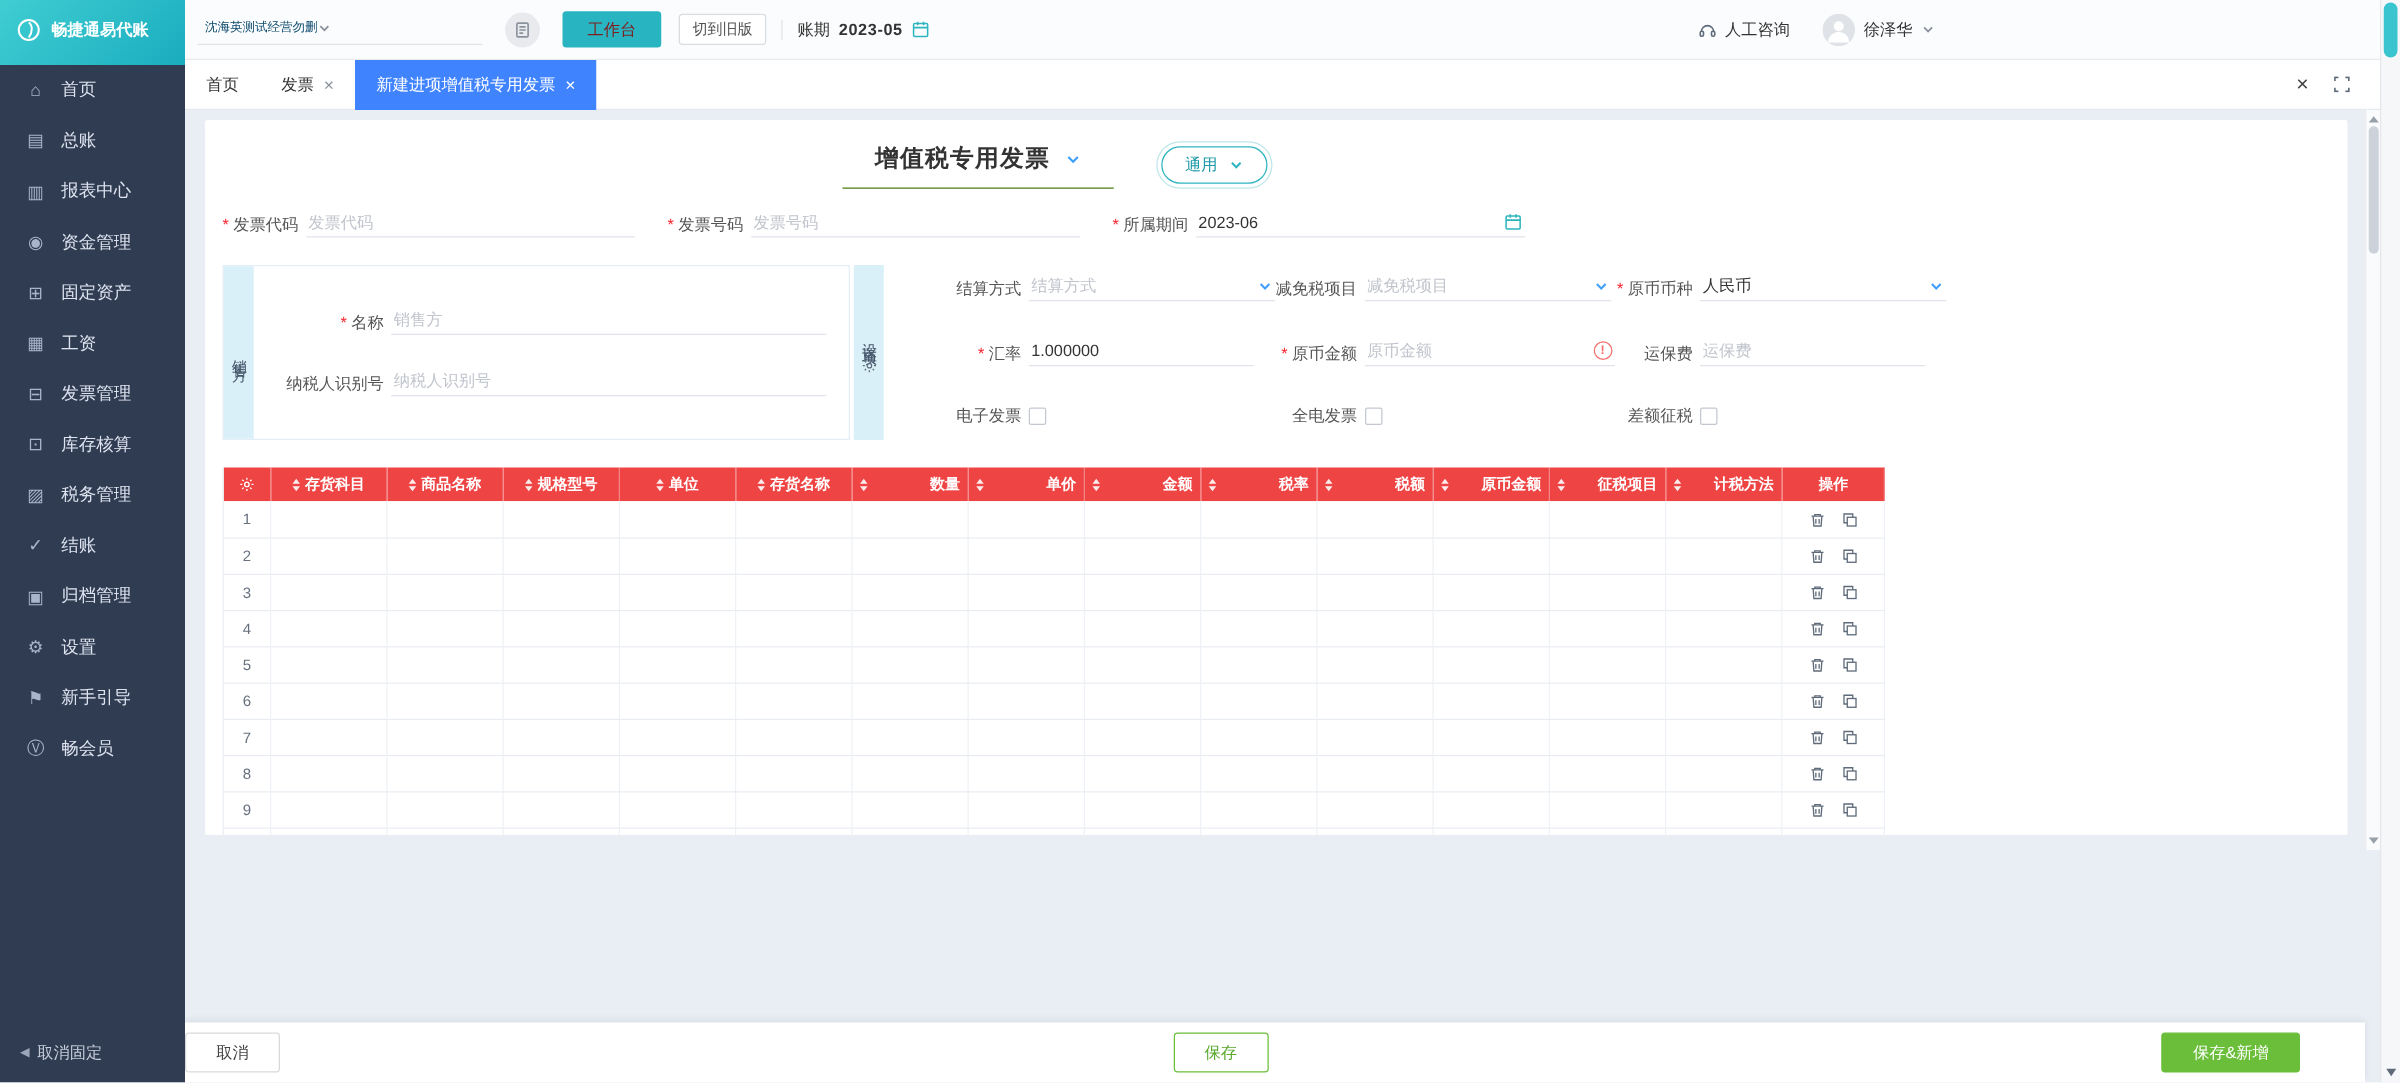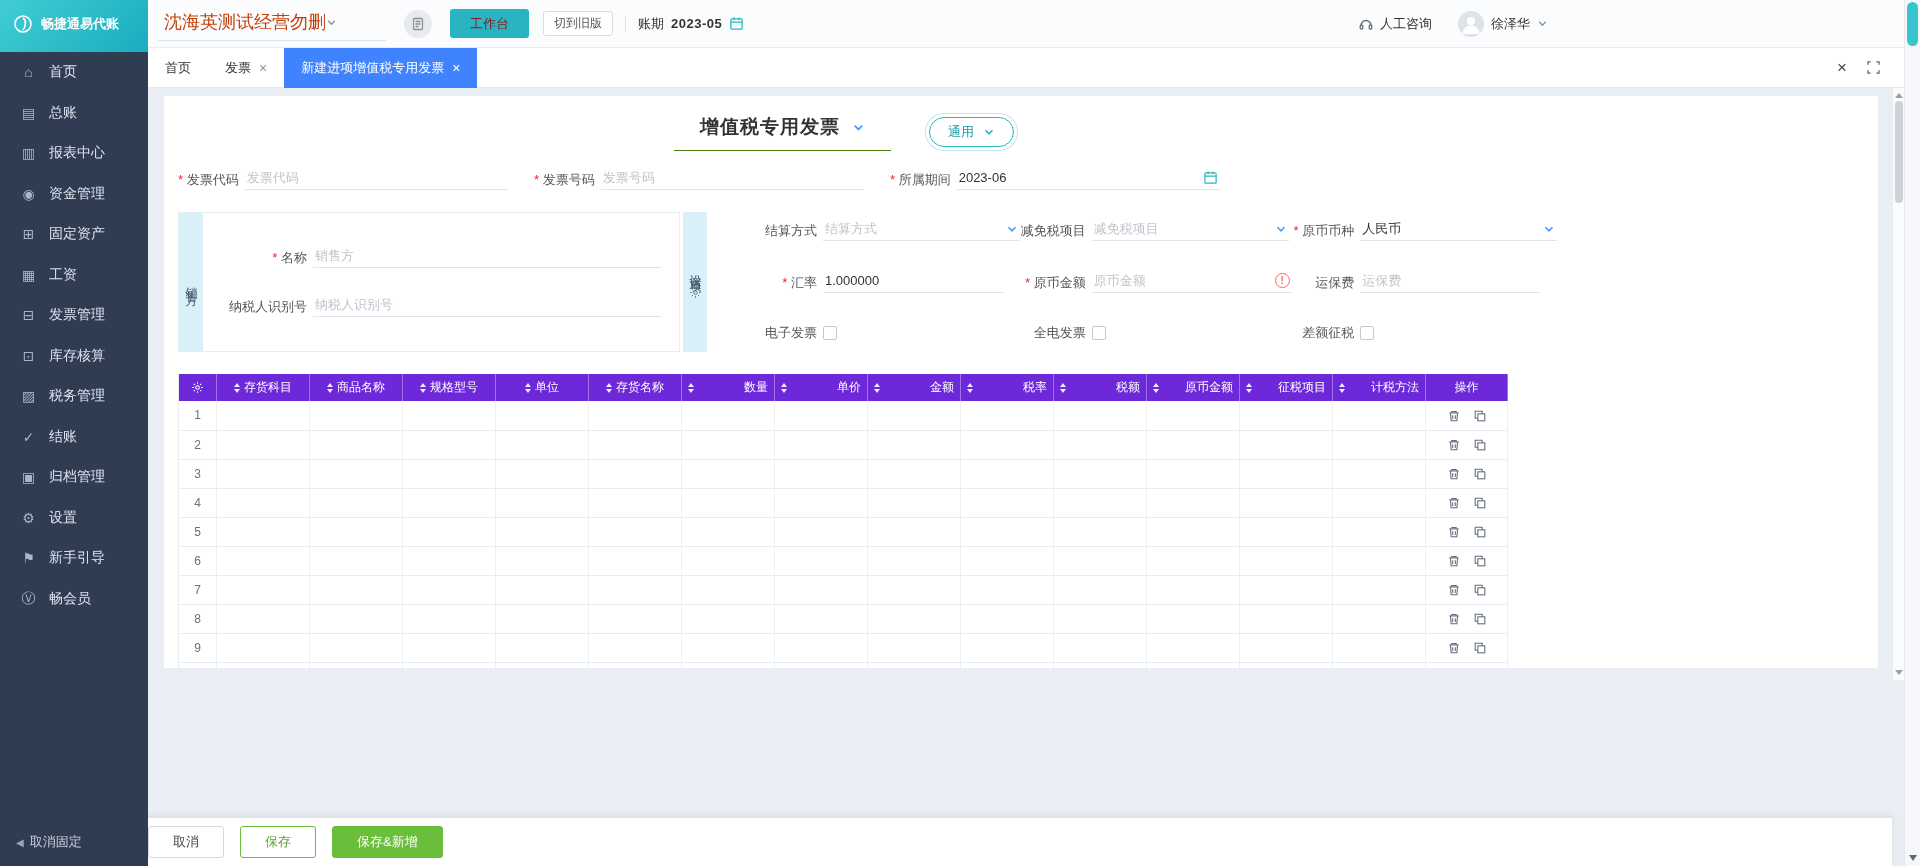--- a/index.html
+++ b/index.html
@@ -20,21 +20,21 @@
   }
   .logo {
     width:148px; height:56px; flex:none;
     background:linear-gradient(135deg,#41ced3,#1aadbf);
     display:flex; align-items:center; gap:7px; padding-left:12px;
     color:#fff; font-weight:bold; font-size:13px; cursor:pointer;
   }
   .company-select {
     display:flex; align-items:center; 
     width:228px; margin-left:10px; padding:4px 4px 6px 6px;
-    border-bottom:1px solid #dfe2e7; font-size:18px; color:#c2410c; cursor:pointer;
+    border-bottom:1px solid #dfe2e7; font-size:10px; color:#0c4a6e; cursor:pointer;
   }
   .doc-circle {
     width:28px; height:28px; border-radius:50%; background:#e8eaee;
     display:flex; align-items:center; justify-content:center; margin-left:18px; cursor:pointer;
   }
   .btn-workbench {
     margin-left:18px; height:29px; padding:0 20px; border:none; border-radius:3px;
     background:#29b4c1; color:#7f1d1d; font-size:13px; cursor:pointer; font-family:inherit;
   }
   .btn-old {
@@ -145,39 +145,39 @@
     color:#f56c6c; font-size:10px; line-height:13px; text-align:center; flex:none;
   }
   .warn::before { content:"!"; font-weight:bold; }
 
   .checkbox { width:14px; height:14px; border:1px solid #c3c8d0; border-radius:2px; background:#fff; cursor:pointer; flex:none; }
 
   
   .grid-wrap { margin-top:22px; }
   table.grid { width:1329px; border-collapse:collapse; table-layout:fixed; border-left:1px solid #e9edf2; }
   table.grid thead th {
-    background:#6d28d9; height:27px; color:#fff; font-weight:normal; font-size:12px;
+    background:#ef4444; height:27px; color:#fff; font-weight:bold; font-size:12px;
     border-right:1px solid rgba(255,255,255,.35); padding:0; cursor:pointer;
   }
   .thwrap { display:flex; align-items:center; gap:4px; padding:0 6px; }
   .al-l .thwrap { justify-content:center; }
   .al-r .thwrap { justify-content:space-between; }
   .th-label { white-space:nowrap; overflow:hidden; }
   .sort { display:inline-flex; flex-direction:column; gap:2px; flex:none; }
   .s-up { width:0; height:0; border-left:3.5px solid transparent; border-right:3.5px solid transparent; border-bottom:4px solid rgba(255,255,255,.9); }
   .s-dn { width:0; height:0; border-left:3.5px solid transparent; border-right:3.5px solid transparent; border-top:4px solid rgba(255,255,255,.9); }
   table.grid tbody td { height:29px; border-bottom:1px solid #e9edf2; border-right:1px solid #eef1f5; font-size:12px; background:#fff; }
   .td-num { text-align:center; color:#66707e; }
   .td-act { text-align:center; white-space:nowrap; }
   .act { display:inline-flex; margin:0 6px; cursor:pointer; vertical-align:middle; }
 
   
   .footer {
     position:absolute; left:0; right:12px; bottom:0; height:48px; background:#fff;
-    display:flex; align-items:center; justify-content:flex-start; gap:16px; padding-right:52px;
+    display:flex; align-items:center; justify-content:space-between; gap:16px; padding-right:52px;
     box-shadow:0 -2px 6px rgba(31,45,61,.07); z-index:3;
   }
   .btn { height:32px; padding:0 24px; border-radius:3px; font-size:13px; cursor:pointer; font-family:inherit; }
   .btn.ghost { background:#fff; border:1px solid #d9d9d9; color:#444; }
   .btn.green-ghost { background:#fff; border:1px solid #6abe39; color:#58a82c; }
   .btn.green { background:#6abe39; border:1px solid #6abe39; color:#fff; }
 
   
   .inner-scrollbar {
     position:absolute; top:40px; right:0; width:12px; height:592px;

